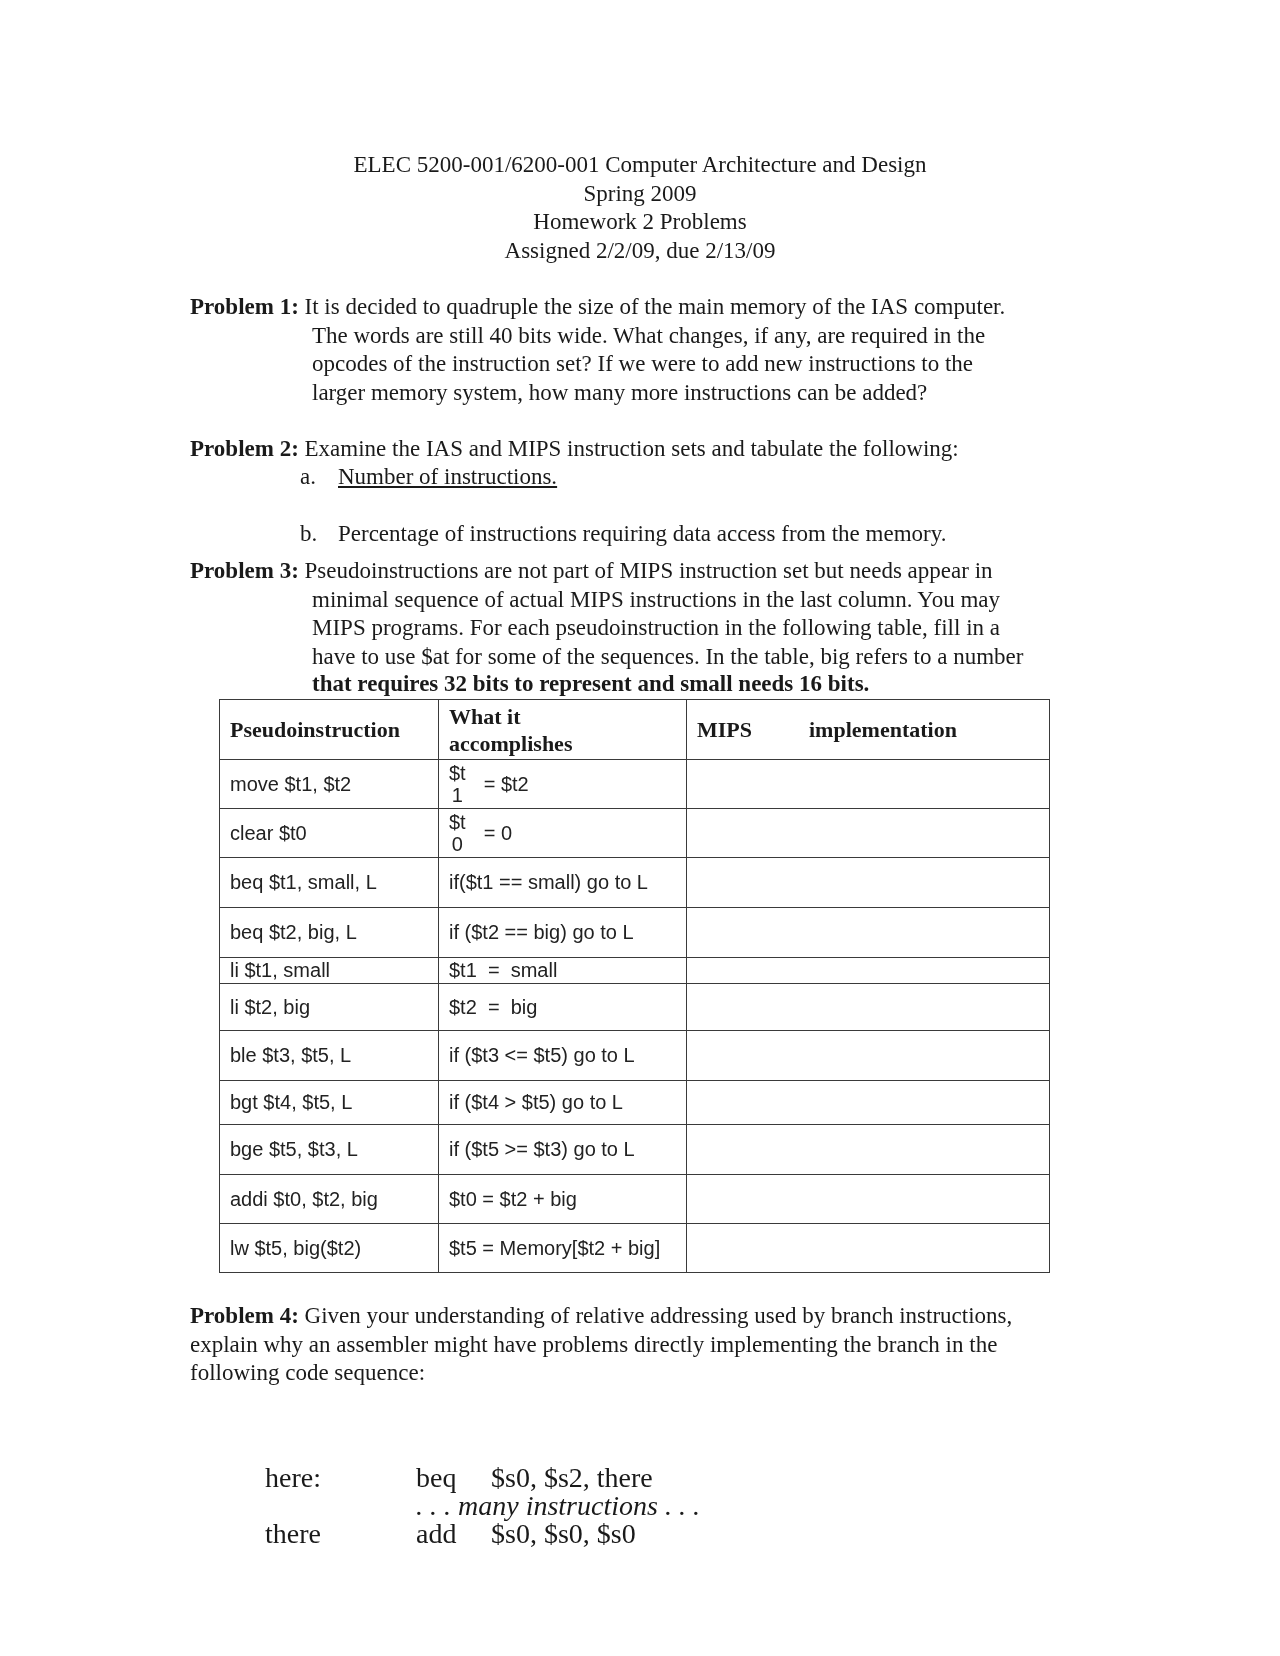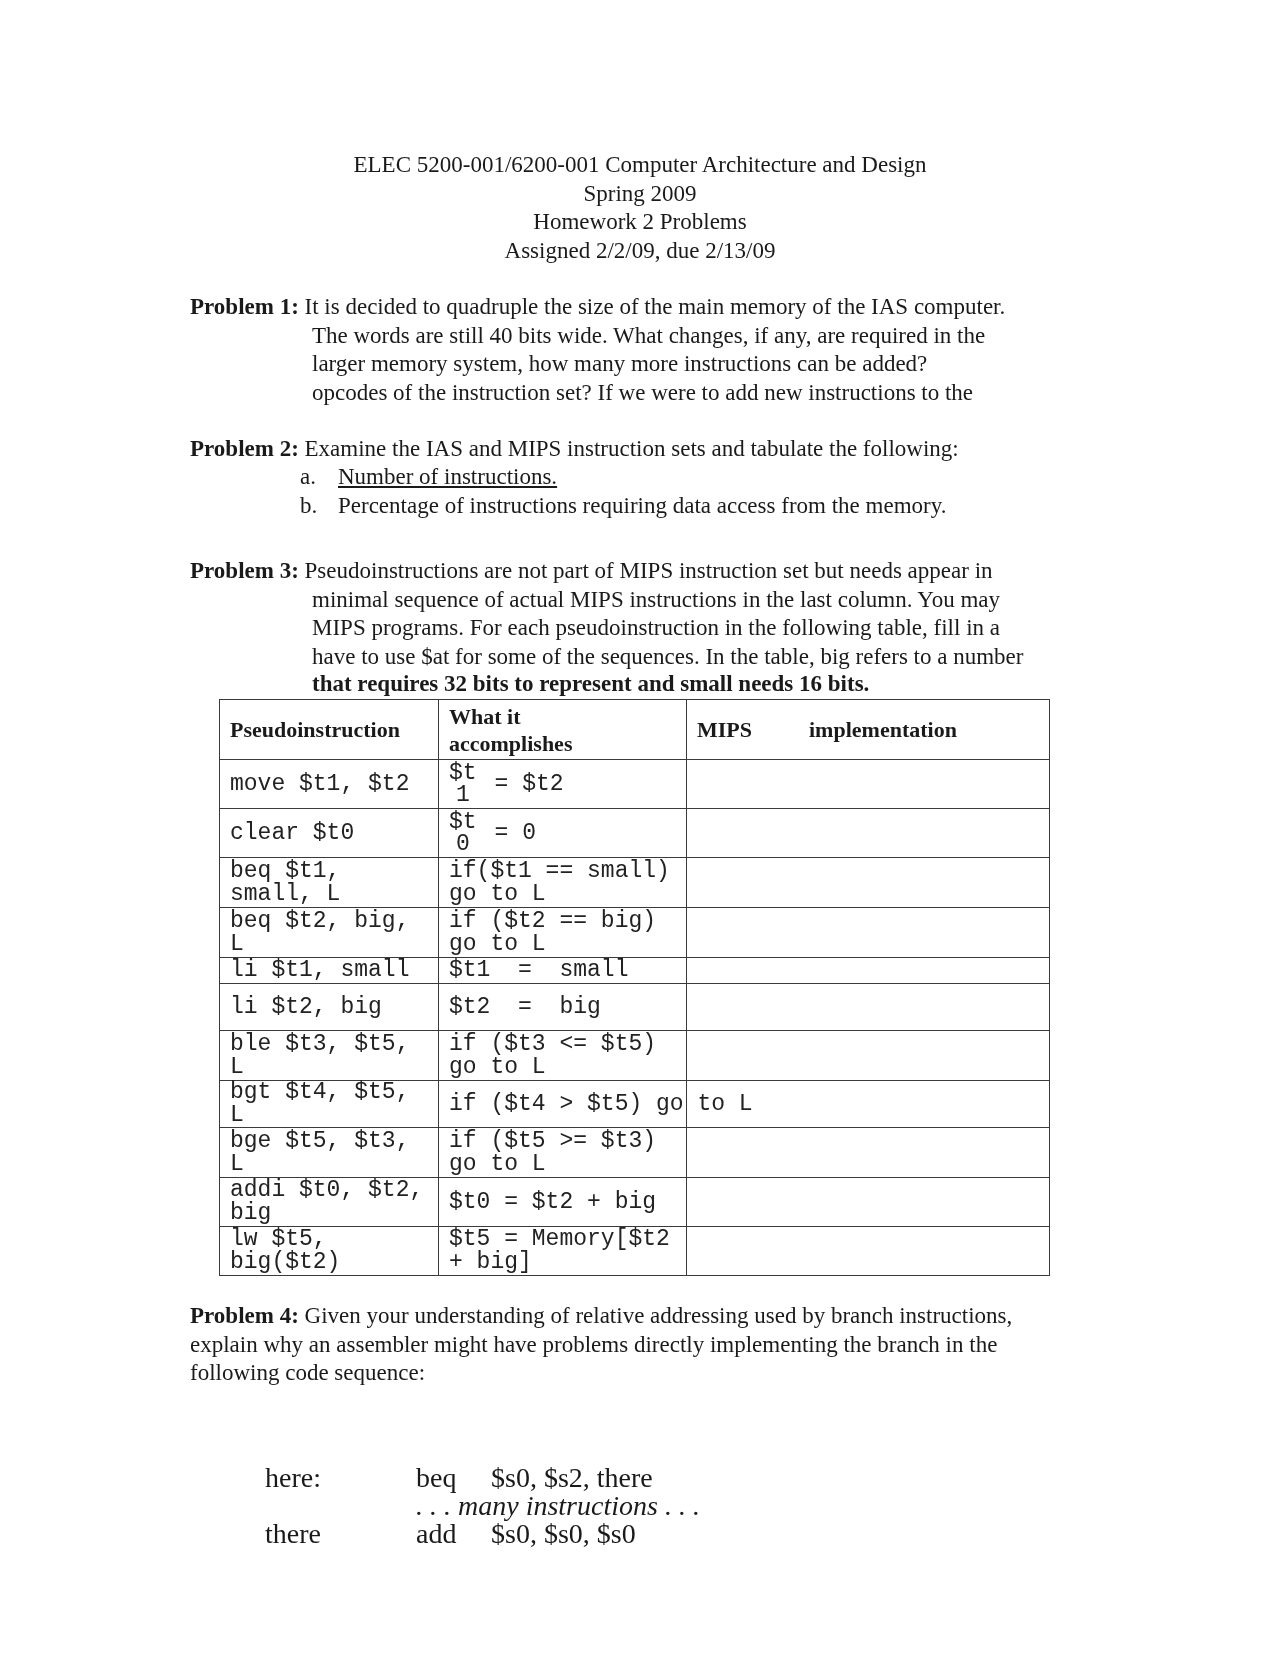--- a/index.html
+++ b/index.html
@@ -14,21 +14,21 @@
   .problem .label { font-weight: bold; }
 
   .list-item { position: absolute; left: 300px; }
   .list-item .marker { display: inline-block; width: 38px; }
 
   table#pseudo { position: absolute; left: 219px; top: 699px; width: 831px;
                  border-collapse: collapse; table-layout: fixed; }
   #pseudo td, #pseudo th { border: 1.5px solid #3a3a3a; padding: 0 10px; vertical-align: middle;
                            text-align: left; }
   #pseudo th { font-family: "Liberation Serif", serif; font-weight: bold; font-size: 22px; line-height: 27px; }
-  #pseudo td { font-family: Liberation Mono, monospace; font-size: 23px; line-height: 23px; color: #222; }
+  #pseudo td { font-family: Liberation Sans, sans-serif; font-size: 20px; line-height: 23px; color: #222; }
   #pseudo col.c1 { width: 219px; }
   #pseudo col.c2 { width: 248px; }
   .stack { display: inline-block; text-align: center; vertical-align: middle; line-height: 22px; }
   .eq { display: inline-block; vertical-align: middle; margin-left: 18px; }
   .mips-h .w1 { display: inline-block; width: 112px; }
 
   .code { position: absolute; font-size: 28px; line-height: 28.5px; margin-top: 46px; }
   .code .lbl { position: absolute; left: 265px; }
   .code .op { position: absolute; left: 416px; }
   .code .args { position: absolute; left: 491px; white-space: nowrap; }
@@ -40,31 +40,31 @@
 <div id="header" class="serif">
   <div>ELEC 5200-001/6200-001 Computer Architecture and Design</div>
   <div>Spring 2009</div>
   <div>Homework 2 Problems</div>
   <div>Assigned 2/2/09, due 2/13/09</div>
 </div>
 
 <div class="problem serif" style="top:293px;">
   <div><span class="label">Problem 1:</span> <span>It is decided to quadruple the size of the main memory of the IAS computer.</span></div>
   <div style="padding-left:122px;">The words are still 40 bits wide. What changes, if any, are required in the</div>
+  <div style="padding-left:122px;">opcodes of the instruction set? If we were to add new instructions to the</div>
   <div style="padding-left:122px;">larger memory system, how many more instructions can be added?</div>
-  <div style="padding-left:122px;">opcodes of the instruction set? If we were to add new instructions to the</div>
 </div>
 
 <div class="problem serif" style="top:435px;">
   <span class="label">Problem 2:</span> <span>Examine the IAS and MIPS instruction sets and tabulate the following:</span>
 </div>
 <div class="list-item serif" style="top:463px;text-decoration:underline;">
   <span class="marker">a.</span><span>Number of instructions.</span>
 </div>
-<div class="list-item serif" style="top:492px;font-family:Liberation Serif, serif;">
+<div class="list-item serif" style="top:520px;font-family:Liberation Serif, serif;">
   <span class="marker">b.</span><span>Percentage of instructions requiring data access from the memory.</span>
 </div>
 
 <div class="problem serif" style="top:557px;">
   <div><span class="label">Problem 3:</span> <span>Pseudoinstructions are not part of MIPS instruction set but needs appear in</span></div>
   <div style="padding-left:122px;">minimal sequence of actual MIPS instructions in the last column. You may</div>
   <div style="padding-left:122px;">MIPS programs. For each pseudoinstruction in the following table, fill in a</div>
   <div style="padding-left:122px;">have to use $at for some of the sequences. In the table, big refers to a number</div>
   <div style="padding-left:122px; line-height:26px;font-weight:bold;">that requires 32 bits to represent and small needs 16 bits.</div>
 </div>

